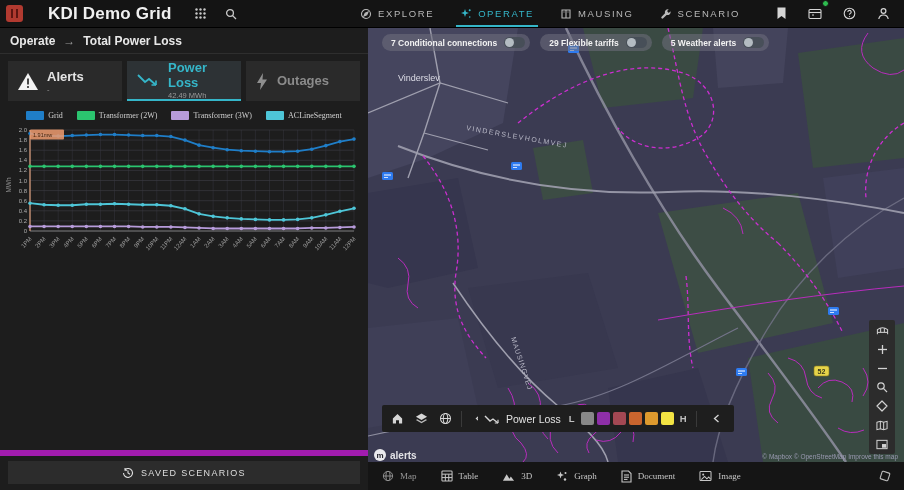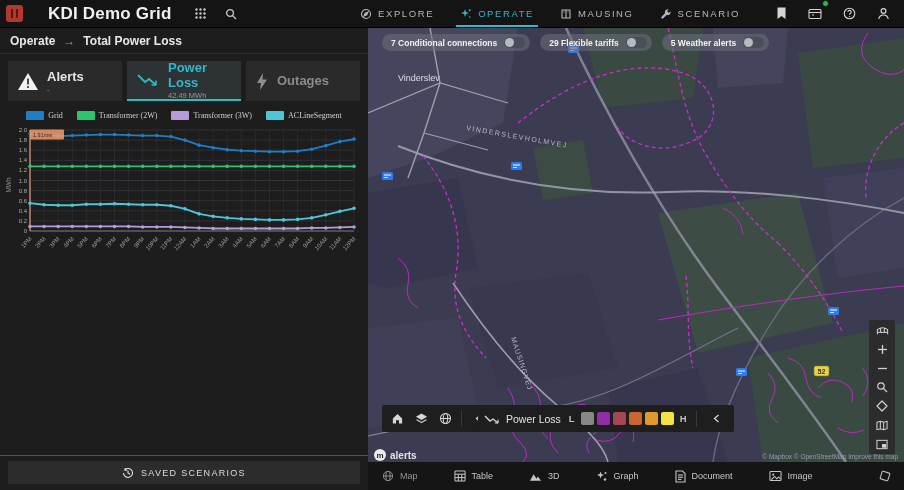--- a/index.html
+++ b/index.html
@@ -37,21 +37,21 @@
     padding:0 9px; cursor:pointer; position:relative; }
   .tab .t-label { color:#e4e4e4; font-size:13px; font-weight:bold; }
   .tab .t-sub { color:#9a9a9a; font-size:7.5px; margin-top:1px; }
   .tab.active { background:#2d3235; border-bottom:2px solid #35b6c9; }
   .tab.active .t-label { color:#35b6c9; }
   .tab.dim .t-label { color:#8b8b8b; }
   .chart-block { margin-top:8px; padding:0 4px; }
   .chart-legend { display:flex; justify-content:center; gap:14px; align-items:center; height:13px; margin-bottom:3px; }
   .lg-item { display:flex; align-items:center; gap:4px; color:#cfcfcf; font-size:8px;font-family:Liberation Serif, serif; }
   .lg-swatch { width:18px; height:9px; border-radius:1px; display:inline-block; }
-  .panel-footer { margin-top:auto; display:flex; gap:10px; padding:5px 8px 6px 8px; border-top:1px solid #a21caf; }
+  .panel-footer { margin-top:auto; display:flex; gap:10px; padding:5px 8px 6px 8px; border-top:6px solid #a21caf; }
   .scen-btn { flex:1; height:23px; background:#2c2c2c; display:flex; align-items:center; justify-content:center;
     gap:7px; color:#dedede; font-size:9px; letter-spacing:1.3px; cursor:pointer; border:none; }
 
   
   .map-area { position:absolute; left:368px; top:28px; width:536px; height:434px; overflow:hidden; background:#3b3b52; }
   .map-svg { position:absolute; left:0; top:0; }
   .chips { position:absolute; left:14px; top:6px; display:flex; gap:10px; z-index:5; }
   .chip { display:flex; align-items:center; gap:7px; height:17px; padding:0 5px 0 9px; border-radius:9px;
     background:rgba(112,112,126,.55); color:#f2f2f2; font-size:8.5px; font-weight:bold; cursor:pointer; }
   .toggle { width:21px; height:11px; border-radius:6px; background:rgba(70,78,86,.9); position:relative; }
@@ -69,21 +69,21 @@
     display:flex; flex-direction:column; align-items:center; padding:3px 0; gap:5px; z-index:6; }
   .rt-btn { width:20px; height:14px; display:flex; align-items:center; justify-content:center; color:#d2d2d2; cursor:pointer; }
   .mapbox-logo { position:absolute; left:6px; bottom:0px; display:flex; align-items:center; gap:4px; z-index:4;
     color:rgba(255,255,255,.85); font-size:10px; font-weight:bold; height:14px; overflow:hidden; }
   .mb-disc { width:12px; height:12px; border-radius:50%; background:rgba(255,255,255,.9); color:#26262e;
     font-size:8px; display:flex; align-items:center; justify-content:center; }
   .attribution { position:absolute; right:6px; bottom:2px; color:#9a9ab2; font-size:6.5px; z-index:4; }
 
   
   .bottom-bar { position:absolute; left:368px; top:462px; width:536px; height:28px; background:#151515;
-    display:flex; align-items:center; gap:36px; padding-left:14px; z-index:20; }
+    display:flex; align-items:center; gap:24px; padding-left:14px; z-index:20;font-family:Liberation Serif, serif; }
   .bb-item { display:flex; align-items:center; gap:6px; color:#c6c6c6; font-size:9px; cursor:pointer; }
   .bb-item.dim { color:#969696; }
   .bb-compass { margin-left:auto; margin-right:12px; color:#bdbdbd; cursor:pointer; }
 
   svg { display:block; }
   text { font-family:"Liberation Sans", sans-serif; }
 </style>
 </head>
 <body>
 

